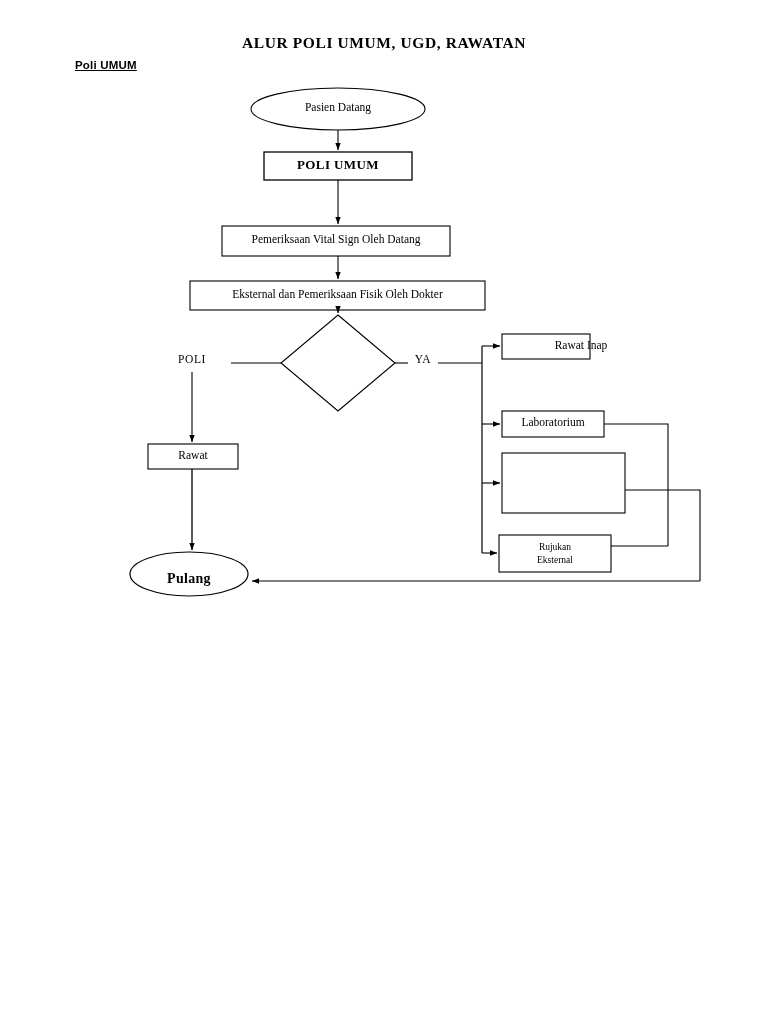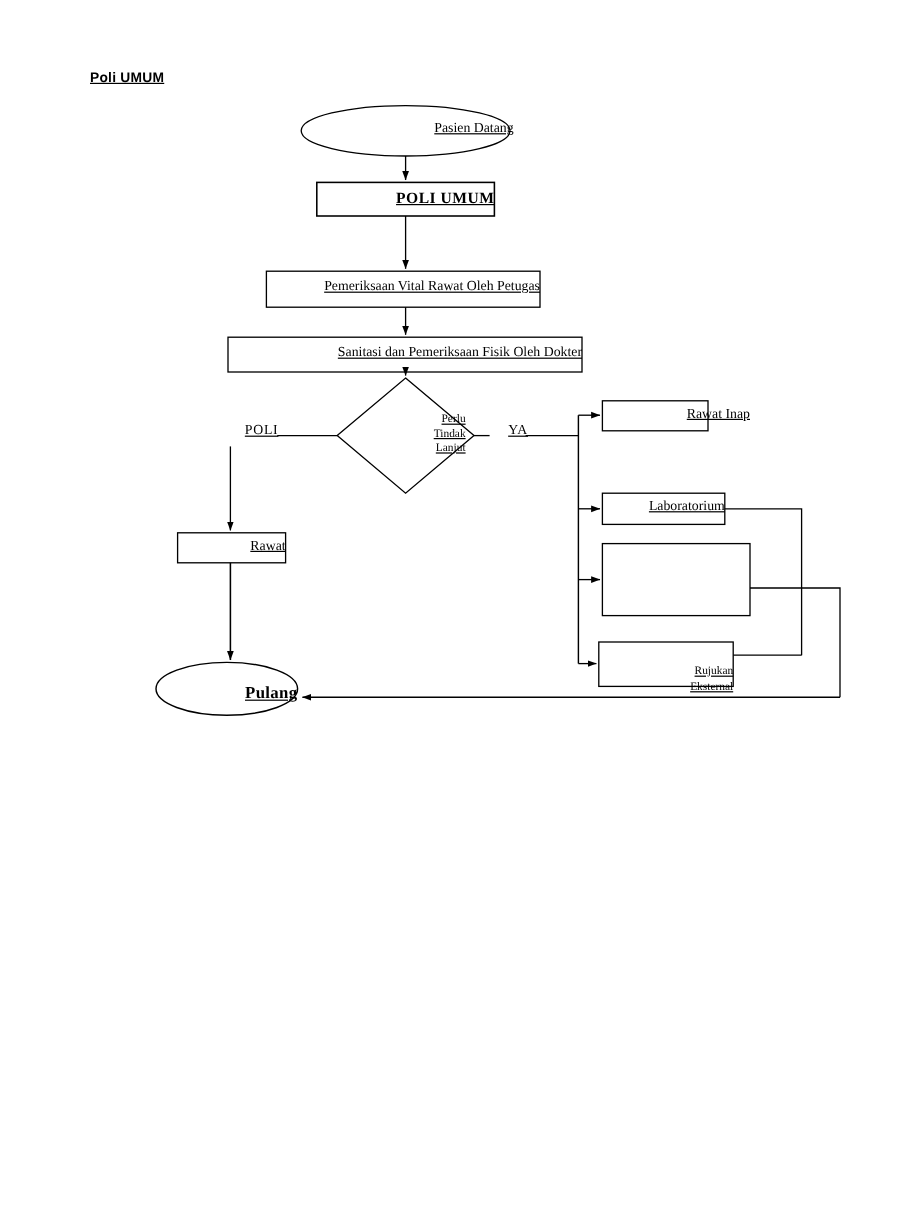--- a/index.html
+++ b/index.html
@@ -27,24 +27,23 @@
     position: absolute;
     left: 0; top: 0;
     width: 768px;
     height: 1024px;
     pointer-events: none;
   }
 
   
   .lbl {
     position: absolute;
-    text-align: right;
+    text-align: center;
     line-height: 1.12;
     white-space: pre-line;
-    text-decoration: underline;
   }
 
   .doc-title {
     position: absolute;
     left: 0;
     top: 34px;
     width: 768px;
     text-align: center;
     font-family: "Liberation Serif", serif;
     font-weight: bold;
@@ -86,20 +85,21 @@
     font-weight: bold;
     font-size: 14px;
     letter-spacing: 0.3px;
   }
 </style>
 </head>
 <body>
 
 <div id="canvas">
 
+  <div class="doc-title">ALUR POLI UMUM, UGD, RAWATAN</div>
   <div class="section-label">Poli UMUM</div>
 
   <svg class="svg-layer" viewBox="0 0 768 1024" xmlns="http://www.w3.org/2000/svg">
     <defs>
       <marker id="arrow" markerWidth="9" markerHeight="9" refX="7.4" refY="3.1" orient="auto" markerUnits="userSpaceOnUse">
         <path d="M0,0.3 L7.6,3.1 L0,5.9 z" fill="#000"></path>
       </marker>
     </defs>
 
     <ellipse cx="338" cy="109" rx="87" ry="21" fill="#fff" stroke="#000" stroke-width="1.1"></ellipse>
@@ -152,37 +152,34 @@
 
     <polyline points="625,490 700,490 700,581" fill="none" stroke="#000" stroke-width="1.1"></polyline>
 
     <line x1="700" y1="581" x2="252" y2="581" stroke="#000" stroke-width="1.2" marker-end="url(#arrow)"></line>
   </svg>
 
   <div class="lbl node-text" style="left:248px; top:101px; width:180px;">Pasien Datang</div>
 
   <div class="lbl node-text bold" style="left:264px; top:158px; width:148px;">POLI UMUM</div>
 
-  <div class="lbl node-text" style="left:222px; top:233px; width:228px;">Pemeriksaan Vital Rawat Oleh Petugas</div>
+  <div class="lbl node-text" style="left:222px; top:233px; width:228px;">Pemeriksaan Vital Sign Oleh Datang</div>
 
-  <div class="lbl node-text" style="left:190px; top:288px; width:295px;">Sanitasi dan Pemeriksaan Fisik Oleh Dokter</div>
+  <div class="lbl node-text" style="left:190px; top:288px; width:295px;">Eksternal dan Pemeriksaan Fisik Oleh Dokter</div>
 
-  <div class="lbl node-text small" style="left:288px; top:344px; width:100px;">Perlu
-Tindak
-Lanjut</div>
 
   <div class="lbl edge-label" style="left:152px; top:353px; width:80px;">POLI</div>
 
   <div class="lbl edge-label" style="left:406px; top:353px; width:34px;">YA</div>
 
   <div class="lbl node-text" style="left:148px; top:449px; width:90px;">Rawat</div>
 
   <div class="lbl ellipse-text-big" style="left:130px; top:571px; width:118px;">Pulang</div>
 
   <div class="lbl node-text" style="left:502px; top:339px; width:88px;margin-left:35px;">Rawat Inap</div>
 
   <div class="lbl node-text" style="left:502px; top:416px; width:102px;">Laboratorium</div>
 
 
-  <div class="lbl node-text small" style="left:499px; top:541px; width:112px; line-height:1.33;margin-top:13px;">Rujukan
+  <div class="lbl node-text small" style="left:499px; top:541px; width:112px; line-height:1.33;">Rujukan
 Eksternal</div>
 
 </div>
 
 </body></html>

